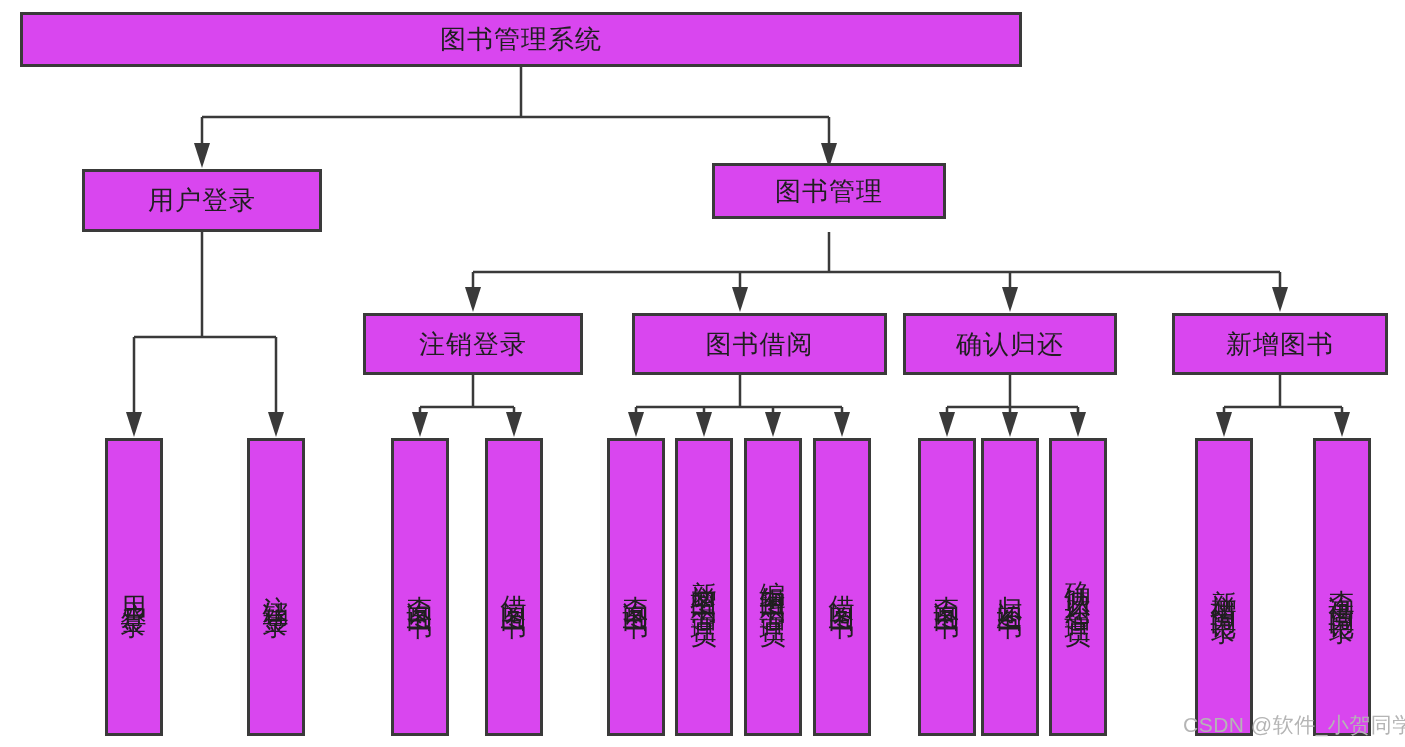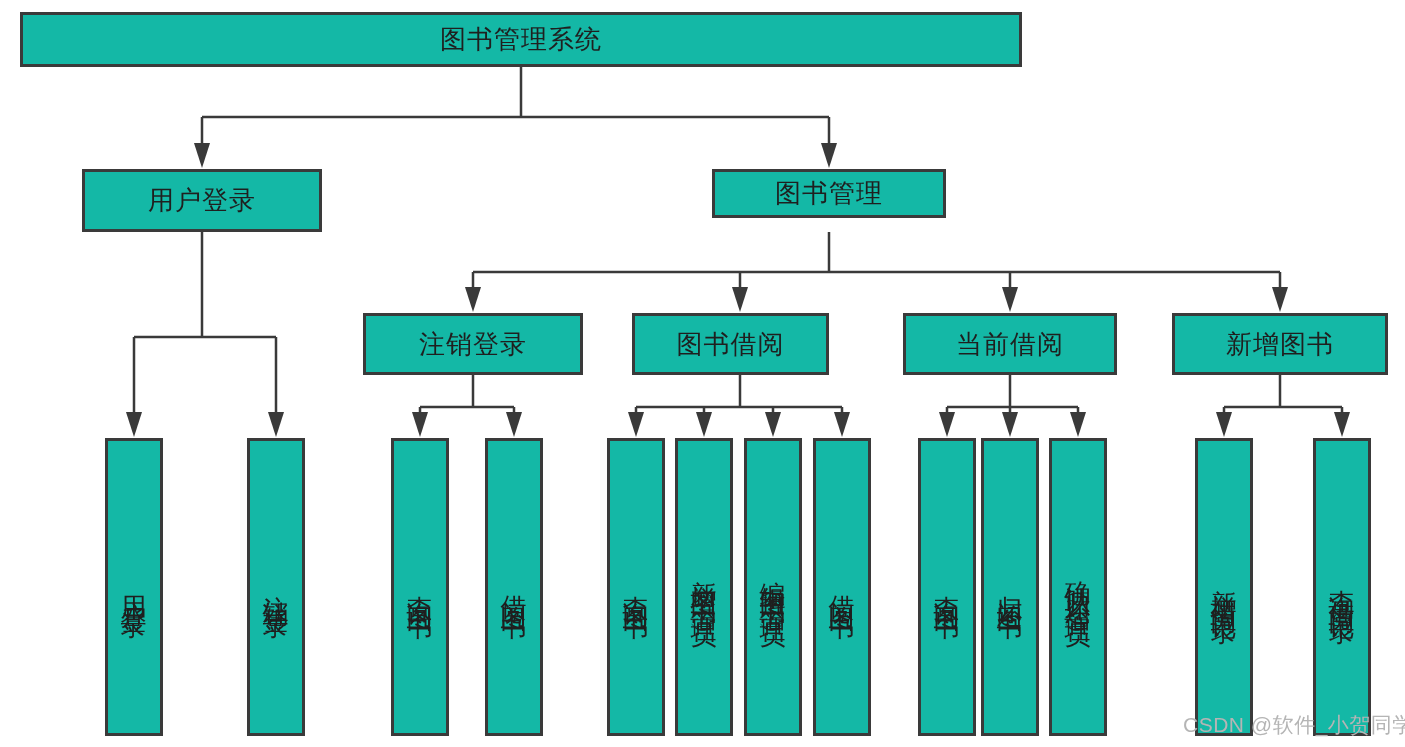--- a/index.html
+++ b/index.html
@@ -4,21 +4,21 @@
 <style>
   html,body{margin:0;padding:0;}
   body{
     width:1405px;height:747px;position:relative;overflow:hidden;
     background:#ffffff;
     font-family:"Liberation Sans", sans-serif;
   }
   .connectors{position:absolute;left:0;top:0;z-index:0;}
   .box{
     position:absolute;box-sizing:border-box;z-index:1;
-    border:3px solid #3a3a3a;background:#14b8a6;color:#1f1f1f;
+    border:3px solid #3a3a3a;background:#d946ef;color:#1f1f1f;
     display:flex;align-items:center;justify-content:center;
   }
   .label{font-size:26px;letter-spacing:1px;white-space:nowrap;}
   .vlabel{
     font-size:26px;line-height:1;letter-spacing:6px;
     writing-mode:vertical-rl;text-orientation:mixed;
   }
   .watermark{
     position:absolute;left:1183px;top:711px;z-index:3;
     font-size:21px;color:#b5b5b5;letter-spacing:.5px;white-space:nowrap;
@@ -58,32 +58,32 @@
   </g>
 </svg>
 
 <div class="box" style="left:20px;top:12px;width:1002px;height:55px">
   <span class="label">图书管理系统</span>
 </div>
 
 <div class="box" style="left:82px;top:169px;width:240px;height:63px">
   <span class="label">用户登录</span>
 </div>
-<div class="box" style="left:712px;top:169px;width:234px;height:49px">
+<div class="box" style="left:712px;top:163px;width:234px;height:56px">
   <span class="label">图书管理</span>
 </div>
 
 <div class="box" style="left:363px;top:313px;width:220px;height:62px">
   <span class="label">注销登录</span>
 </div>
-<div class="box" style="left:632px;top:313px;width:197px;height:62px">
+<div class="box" style="left:632px;top:313px;width:255px;height:62px">
   <span class="label">图书借阅</span>
 </div>
 <div class="box" style="left:903px;top:313px;width:214px;height:62px">
-  <span class="label">当前借阅</span>
+  <span class="label">确认归还</span>
 </div>
 <div class="box" style="left:1172px;top:313px;width:216px;height:62px">
   <span class="label">新增图书</span>
 </div>
 
 <div class="box" style="left:105px;top:438px;width:58px;height:298px">
   <span class="vlabel">用户登录</span>
 </div>
 <div class="box" style="left:247px;top:438px;width:58px;height:298px">
   <span class="vlabel">注销登录</span>

